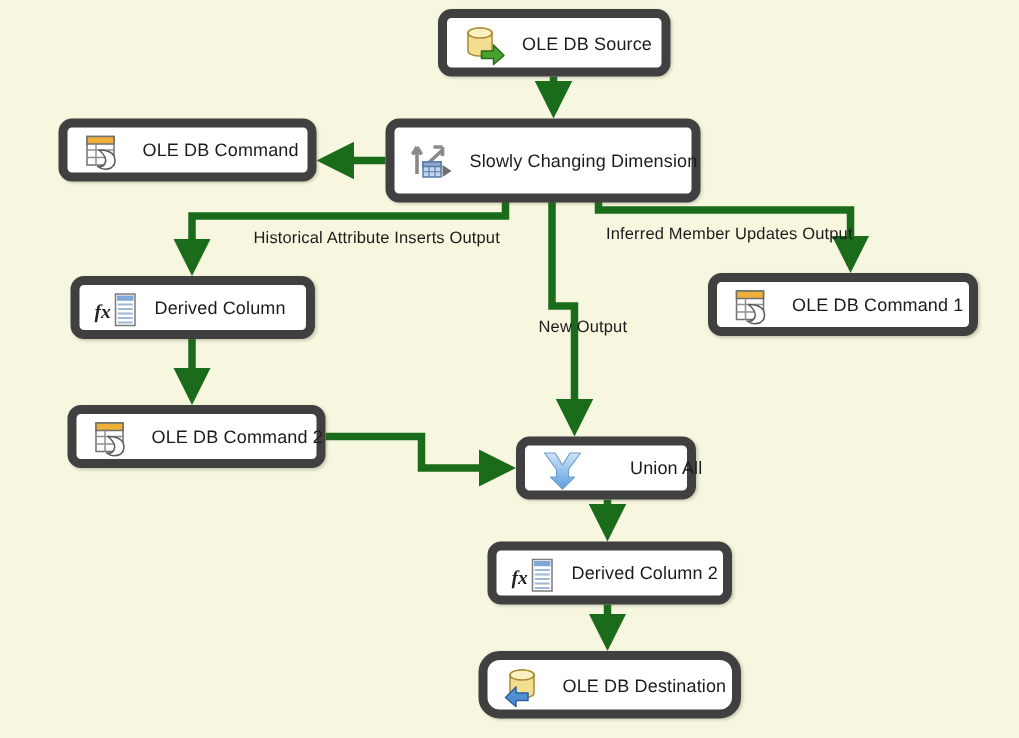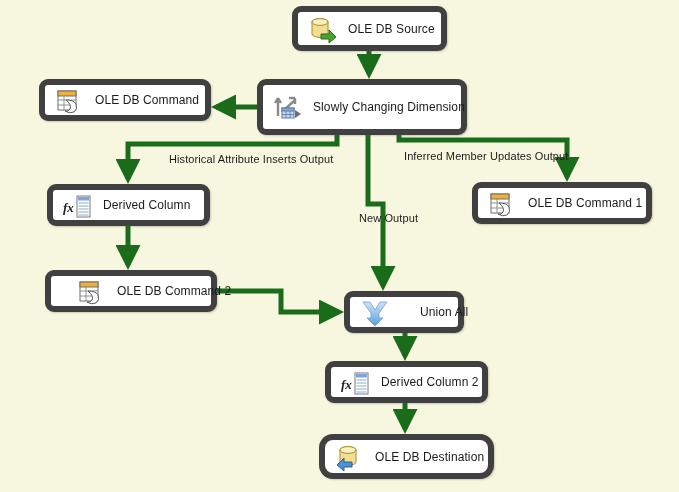--- a/index.html
+++ b/index.html
@@ -160,21 +160,21 @@
         <rect x="2" y="2" width="18" height="5" fill="#eeb038" stroke="#6f6f6f" stroke-width="1"></rect>
         <line x1="2" y1="11" x2="20" y2="11" stroke="#8f8f8f" stroke-width="1"></line>
         <line x1="2" y1="16" x2="20" y2="16" stroke="#8f8f8f" stroke-width="1"></line>
         <line x1="8" y1="7" x2="8" y2="21" stroke="#8f8f8f" stroke-width="1"></line>
         <path d="M10 11 q8 0 10 4 q2 5 -2 8 q-5 2 -9 -1 q3 1 5 -2 q2 -4 -4 -9 Z" fill="#fdfdfd" stroke="#5a5a5a" stroke-width="1" stroke-linejoin="round"></path>
       </svg>
     </span>
     <span class="label">OLE DB Command 1</span>
   </div>
 
-  <div class="node" style="left:45px; top:270px; width:172px; height:42px;padding-left:16px;">
+  <div class="node" style="left:45px; top:270px; width:172px; height:42px;">
     <span class="icon">
       <svg width="28" height="26" viewBox="0 0 28 26">
         <rect x="2" y="2" width="18" height="19" fill="#ffffff" stroke="#6f6f6f" stroke-width="1"></rect>
         <rect x="2" y="2" width="18" height="5" fill="#eeb038" stroke="#6f6f6f" stroke-width="1"></rect>
         <line x1="2" y1="11" x2="20" y2="11" stroke="#8f8f8f" stroke-width="1"></line>
         <line x1="2" y1="16" x2="20" y2="16" stroke="#8f8f8f" stroke-width="1"></line>
         <line x1="8" y1="7" x2="8" y2="21" stroke="#8f8f8f" stroke-width="1"></line>
         <path d="M10 11 q8 0 10 4 q2 5 -2 8 q-5 2 -9 -1 q3 1 5 -2 q2 -4 -4 -9 Z" fill="#fdfdfd" stroke="#5a5a5a" stroke-width="1" stroke-linejoin="round"></path>
       </svg>
     </span>

